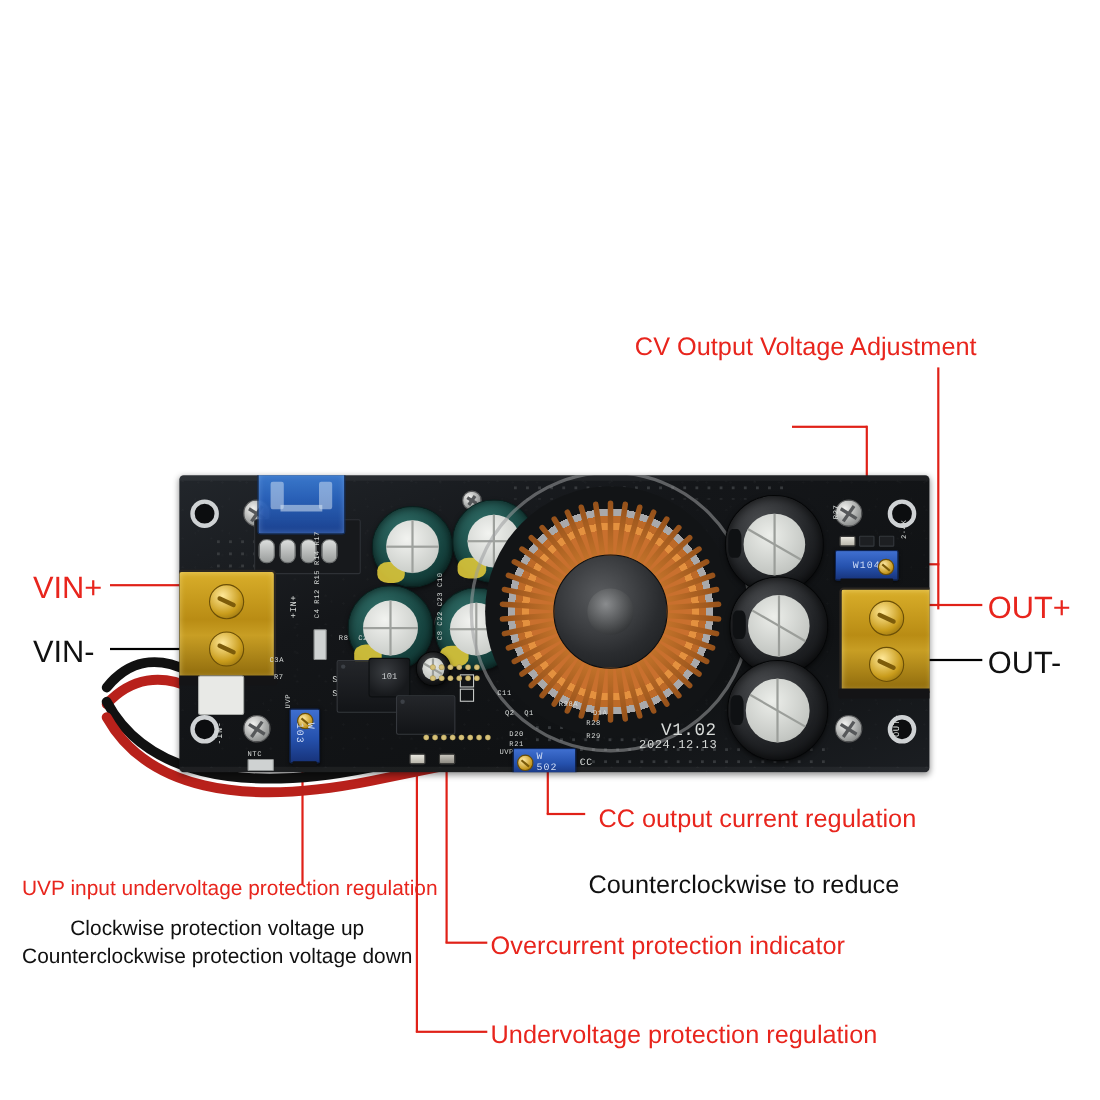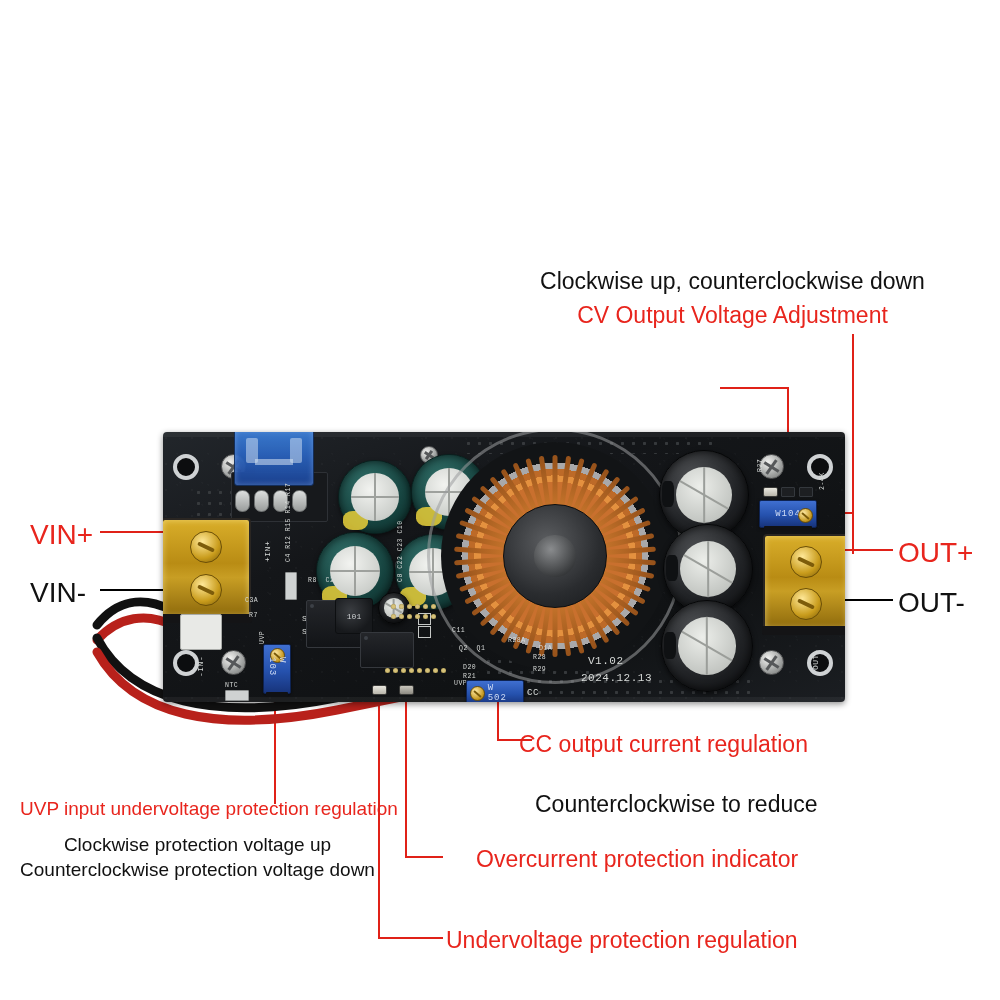--- a/index.html
+++ b/index.html
@@ -145,38 +145,37 @@
 
   
   #wires{position:absolute;left:95px;top:570px;width:340px;height:200px;overflow:visible;}
 </style>
 </head>
 <body>
 
 <div class="stage">
 
 
-  <div class="ann black s23 ctr" style="left:505px;top:268px;width:455px;">Clockwise up, counterclockwise down</div>
   <div class="ann red s23 ctr" style="left:505px;top:302px;width:455px;text-align:center;">CV Output Voltage Adjustment</div>
 
 
   <div class="ann red s28" style="left:30px;top:518px;">VIN+</div>
   <div class="ann black s28" style="left:30px;top:576px;">VIN-</div>
 
   <div class="ann red s28" style="left:898px;top:536px;">OUT+</div>
   <div class="ann black s28" style="left:898px;top:586px;">OUT-</div>
 
-  <div class="ann red s23" style="left:519px;top:731px;">CC output current regulation</div>
+  <div class="ann red s23" style="left:544px;top:731px;">CC output current regulation</div>
   <div class="ann black s23" style="left:535px;top:791px;">Counterclockwise to reduce</div>
 
   <div class="ann red s19 ctr" style="left:20px;top:798px;width:355px;">UVP input undervoltage protection regulation</div>
   <div class="ann black s19 ctr" style="left:20px;top:834px;width:355px;">Clockwise protection voltage up</div>
   <div class="ann black s19 ctr" style="left:20px;top:859px;width:355px;">Counterclockwise protection voltage down</div>
 
-  <div class="ann red s23" style="left:446px;top:846px;margin-left:30px;">Overcurrent protection indicator</div>
+  <div class="ann red s23" style="left:446px;top:846px;">Overcurrent protection indicator</div>
   <div class="ann red s23" style="left:446px;top:927px;">Undervoltage protection regulation</div>
 
   <div class="ln lnv" style="left:852px;top:334px;height:220px;"></div>
   <div class="ln lnh" style="left:788px;top:512px;width:66px;"></div>
 
   <div class="ln lnh" style="left:720px;top:387px;width:68px;"></div>
   <div class="ln lnv" style="left:787px;top:387px;height:105px;"></div>
 
   <div class="ln lnh" style="left:100px;top:531px;width:105px;"></div>
   <div class="ln lnh blk" style="left:100px;top:589px;width:110px;"></div>
@@ -381,21 +380,21 @@
       <div class="core"></div>
       <div class="corehole"></div>
     </div>
     <div class="silk sm" style="left:289px;top:195px;">C11</div>
     <div class="silk sm" style="left:296px;top:213px;">Q2  Q1</div>
     <div class="silk sm" style="left:345px;top:205px;">R28A</div>
     <div class="silk sm" style="left:370px;top:222px;">R28</div>
     <div class="silk sm" style="left:370px;top:234px;">R29</div>
     <div class="silk sm" style="left:376px;top:213px;">D1A</div>
 
-    <div class="silk" style="left:425px;top:223px;font-size:11px;">V1.02</div>
+    <div class="silk" style="left:438px;top:223px;font-size:16px;">V1.02</div>
     <div class="silk" style="left:418px;top:240px;font-size:11px;">2024.12.13</div>
 
     <div class="trim" style="left:303px;top:248px;width:56px;height:24px;">
       <span class="pot" style="left:3px;top:5px;"></span>
       <span class="lbl" style="left:58%;">W 502</span>
 
     </div>
     <div class="silk sm" style="left:364px;top:256px;font-size:9px;">CC</div>
 
     <div class="cap-b" style="left:496px;top:18px;width:88px;height:88px;">

